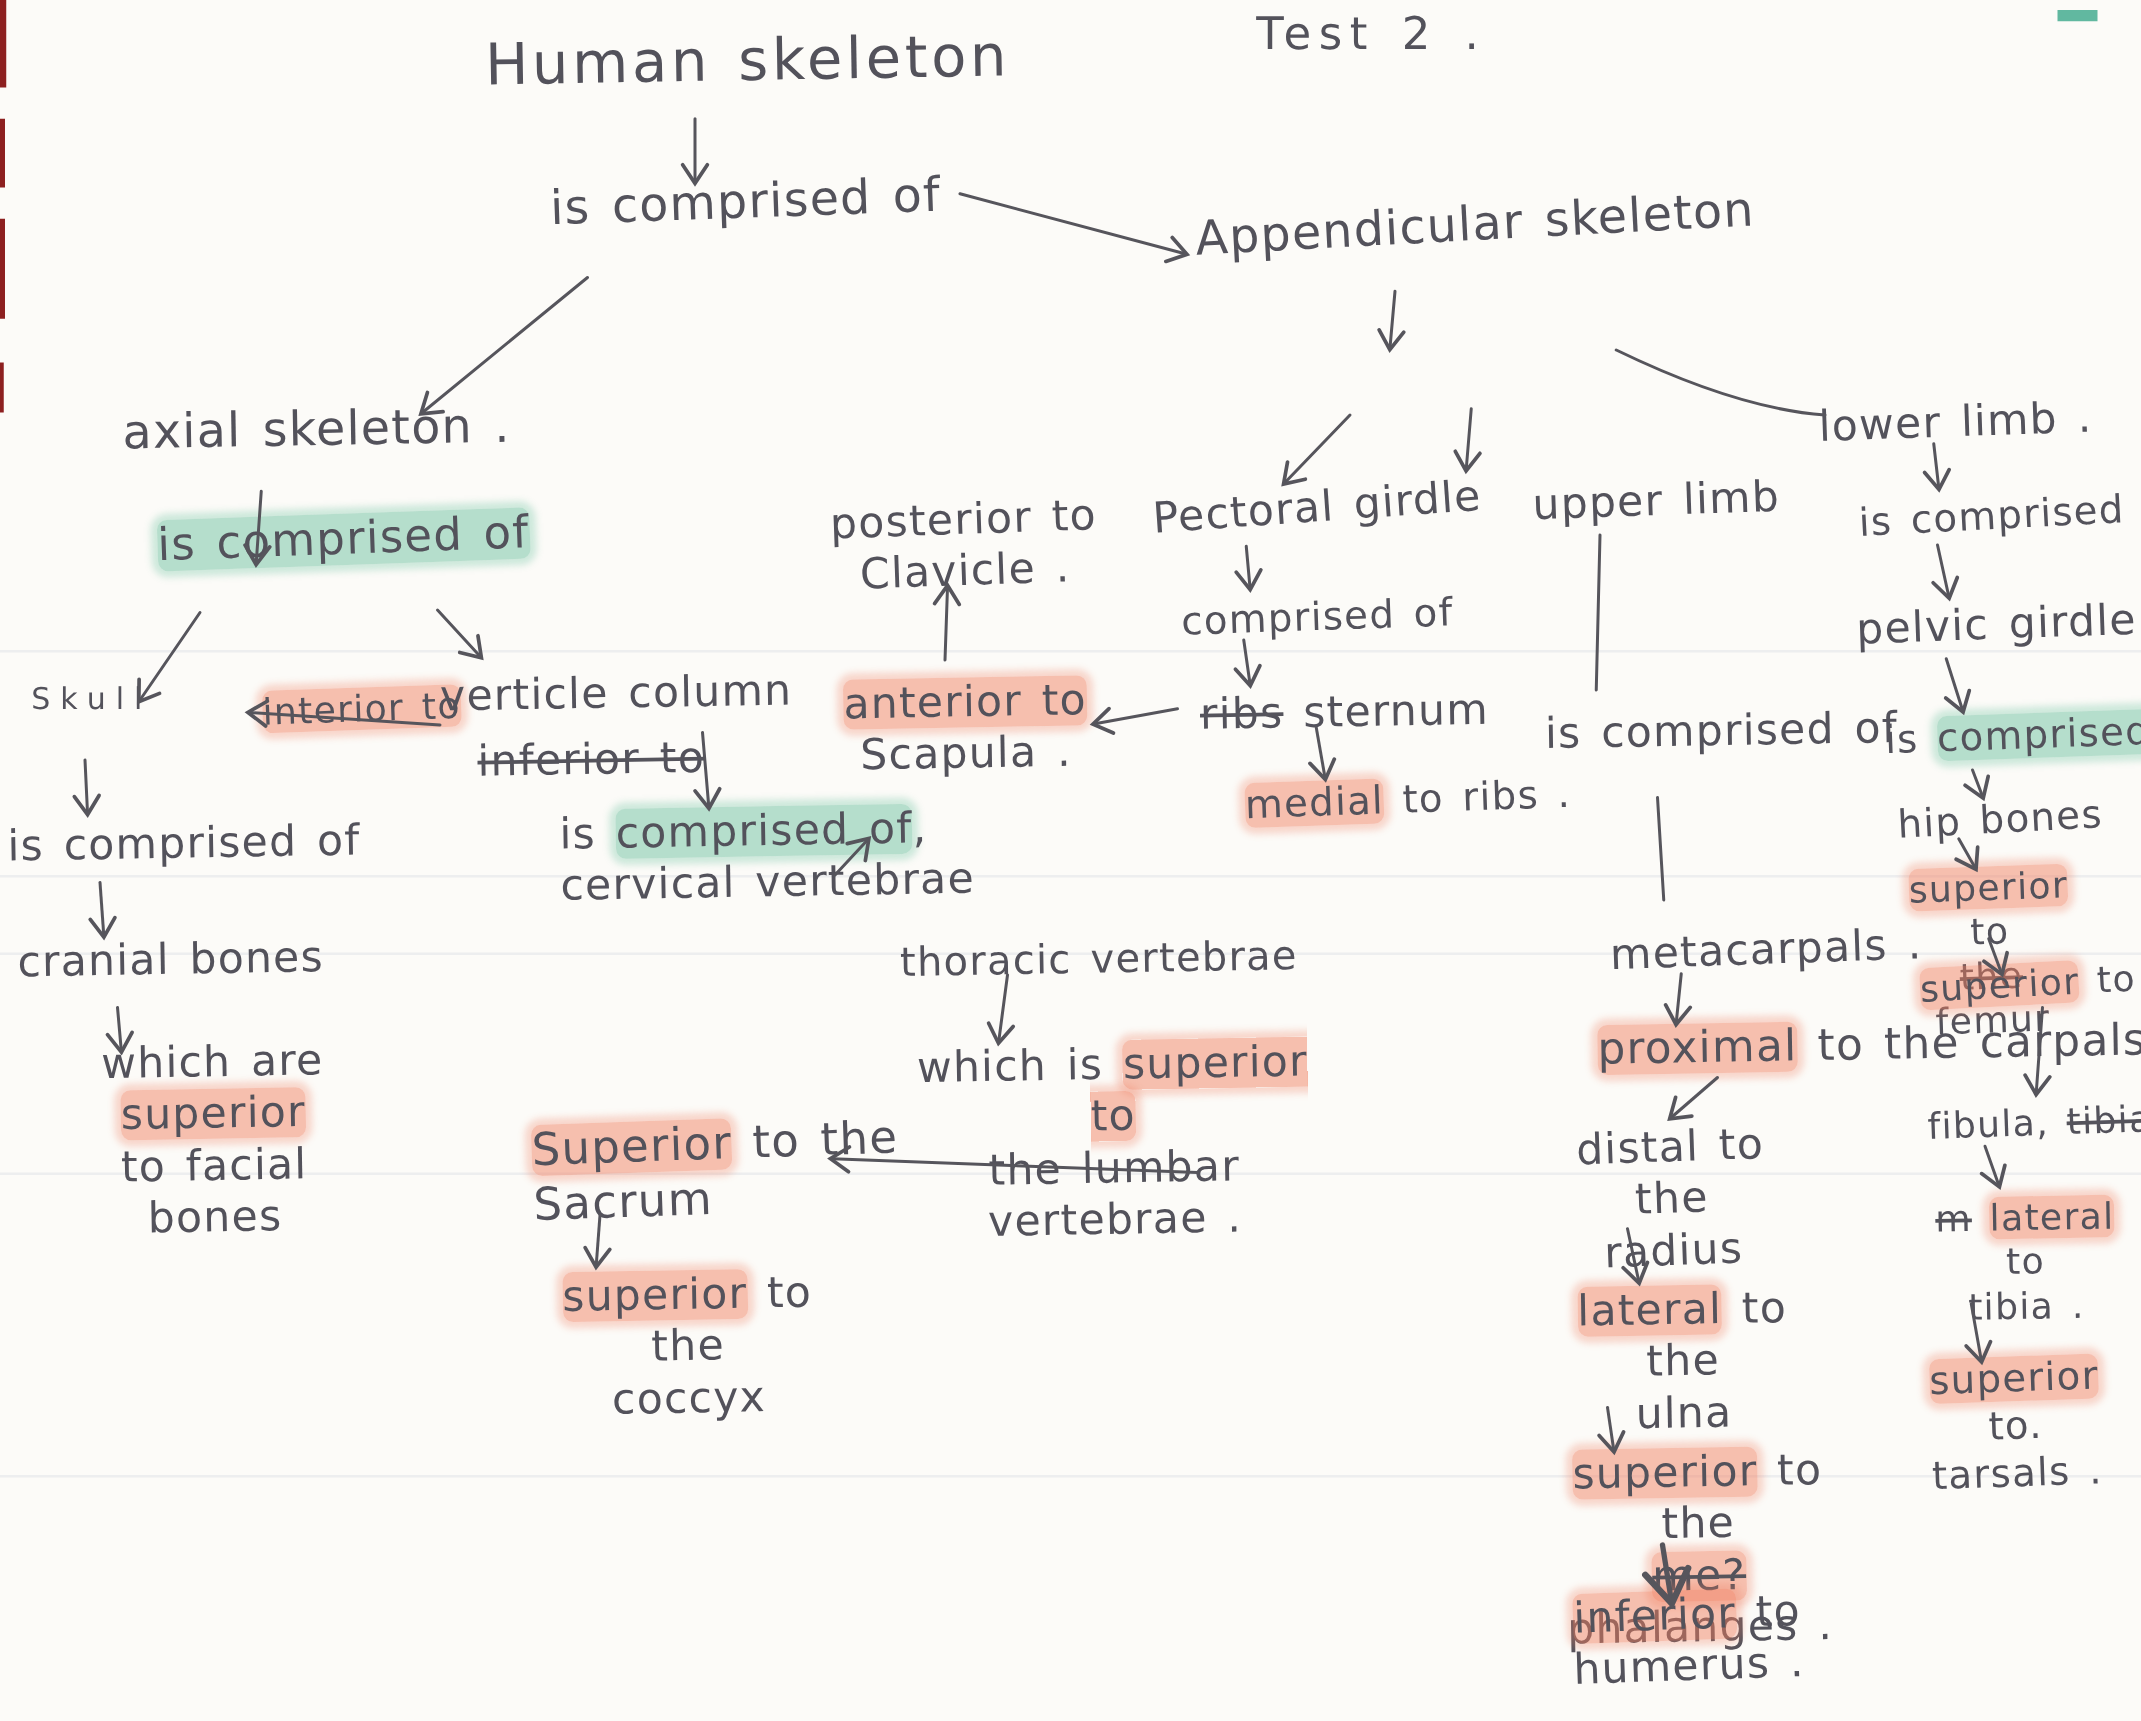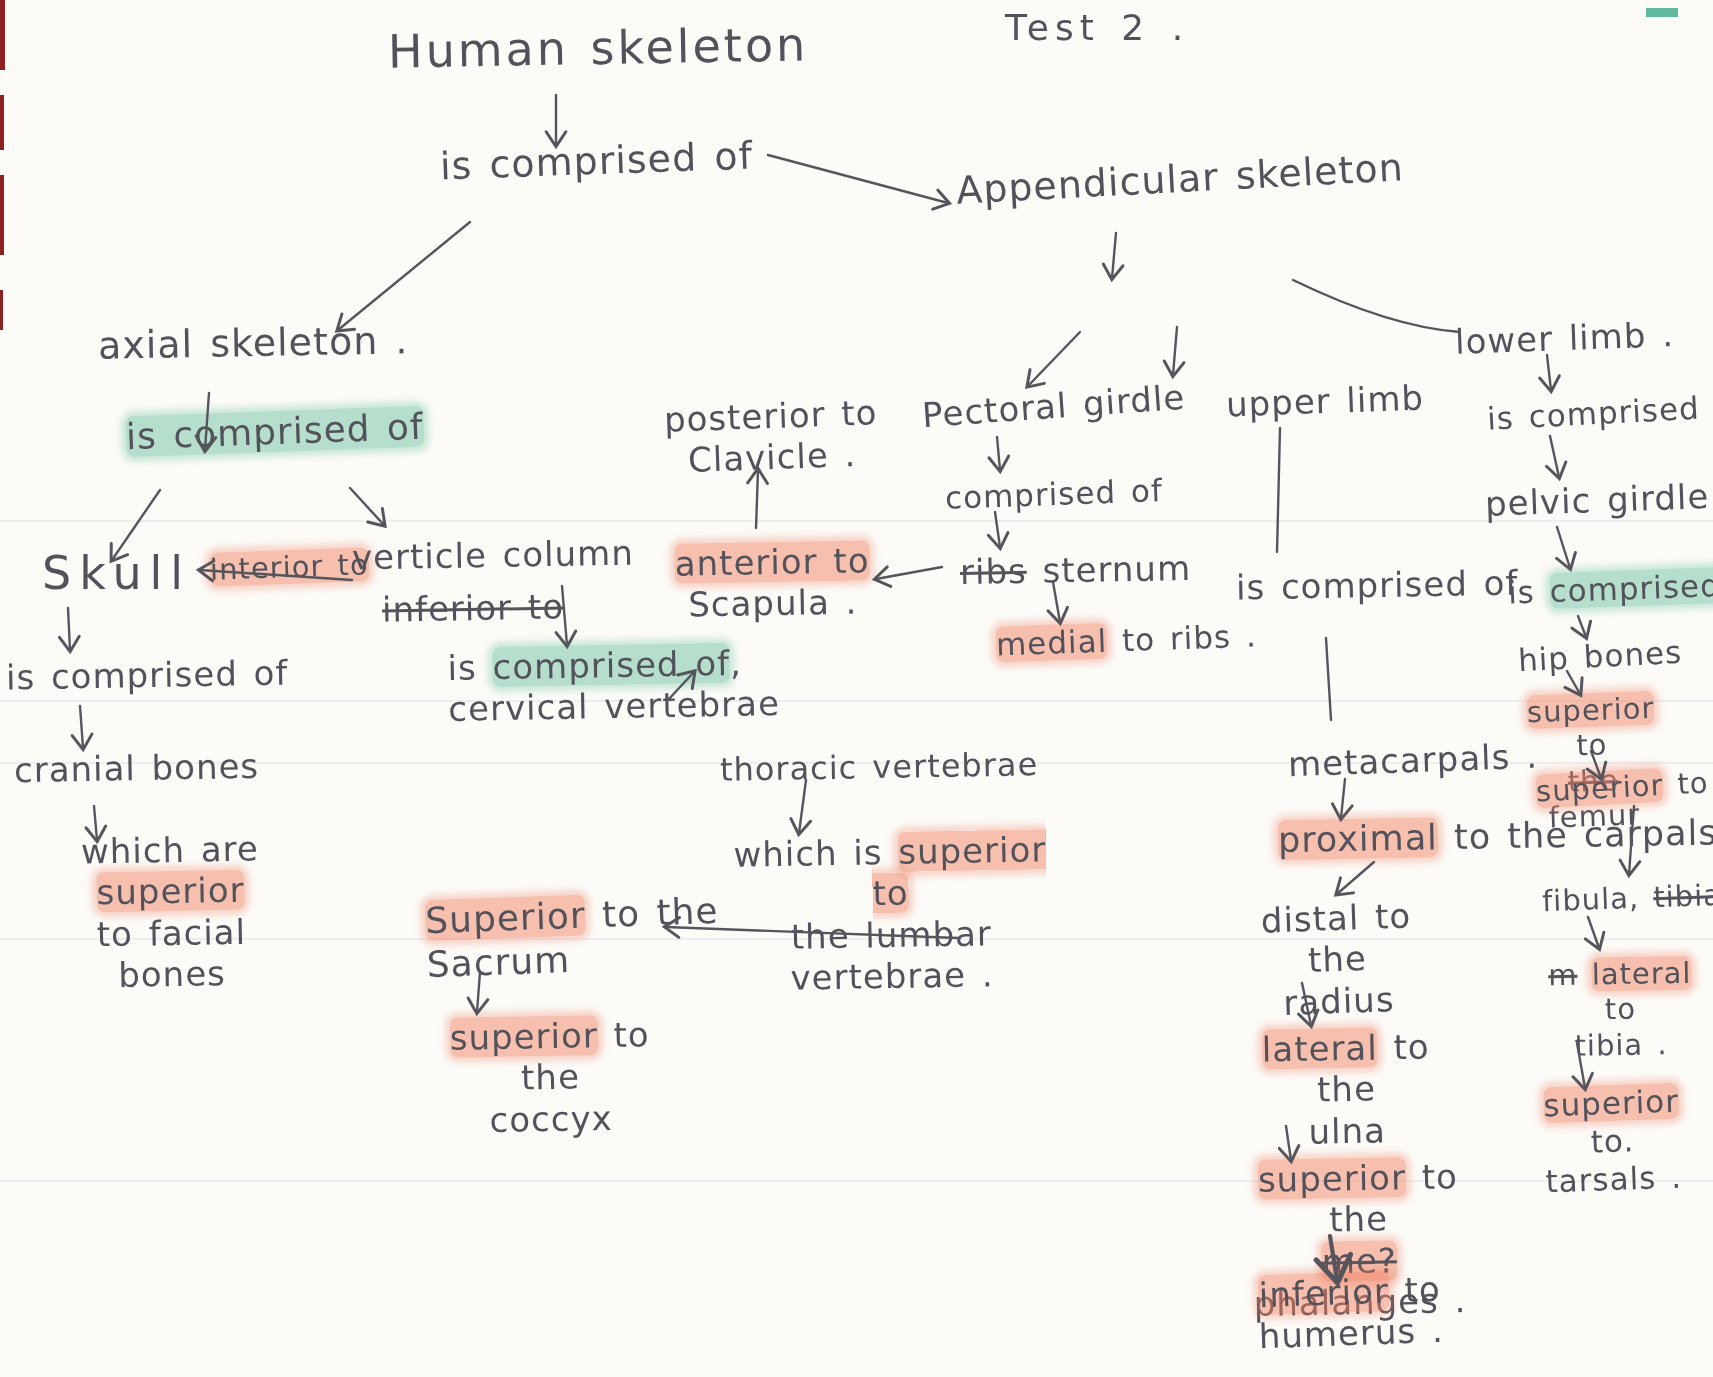--- a/index.html
+++ b/index.html
@@ -40,21 +40,21 @@
   <div class="artifact" style="left:0;top:175px;width:4px;height:80px;background:#8d2020"></div>
   <div class="artifact" style="left:0;top:290px;width:3px;height:40px;background:#8d2020"></div>
   <div class="artifact" style="left:1646px;top:8px;width:32px;height:9px;background:#3aa88a;opacity:.8"></div>
 
   <div class="node" style="left:388px;top:20px;font-size:46px;letter-spacing:3px;transform:rotate(-1deg)"><span>Human skeleton</span></div>
   <div class="node" style="left:1005px;top:6px;font-size:36px;letter-spacing:6px"><span>Test 2 .</span></div>
   <div class="node" style="left:440px;top:138px;font-size:38px;transform:rotate(-2deg)"><span>is comprised of</span></div>
   <div class="node" style="left:956px;top:156px;font-size:38px;transform:rotate(-3deg)"><span>Appendicular skeleton</span></div>
   <div class="node" style="left:98px;top:320px;font-size:38px;transform:rotate(-1deg)"><span>axial skeleton .</span></div>
   <div class="node" style="left:126px;top:410px;font-size:36px;transform:rotate(-2deg)"><span class="hl-green">is comprised of</span></div>
-  <div class="node" style="left:42px;top:545px;font-size:46px;letter-spacing:8px"><span>Skull</span></div>
+  <div class="node" style="left:25px;top:545px;font-size:24px;letter-spacing:8px"><span>Skull</span></div>
   <div class="node" style="left:210px;top:550px;font-size:29px;transform:rotate(-2deg)"><span class="hl-red">interior to</span></div>
   <div class="node" style="left:352px;top:535px;font-size:34px;transform:rotate(-1deg)"><span>verticle column</span></div>
   <div class="node" style="left:382px;top:588px;font-size:34px;transform:rotate(-1deg)"><span class="strike">inferior to</span></div>
   <div class="node" style="left:6px;top:655px;font-size:34px;transform:rotate(-1deg)"><span>is comprised of</span></div>
   <div class="node" style="left:14px;top:748px;font-size:34px;transform:rotate(-1deg)"><span>cranial bones</span></div>
   <div class="node wrap center" style="left:36px;top:830px;width:270px;font-size:34px;transform:rotate(-1deg)"><span>which are </span><span class="hl-red">superior</span><br><span>to facial bones</span></div>
   <div class="node wrap center" style="left:664px;top:396px;width:215px;font-size:34px;transform:rotate(-2deg)"><span>posterior to</span><br><span>Clavicle .</span></div>
   <div class="node wrap center" style="left:660px;top:542px;width:225px;font-size:34px;transform:rotate(-1deg)"><span class="hl-red">anterior to</span><br><span>Scapula .</span></div>
   <div class="node" style="left:922px;top:386px;font-size:34px;transform:rotate(-4deg)"><span>Pectoral girdle</span></div>
   <div class="node" style="left:945px;top:476px;font-size:31px;transform:rotate(-2deg)"><span>comprised of</span></div>

